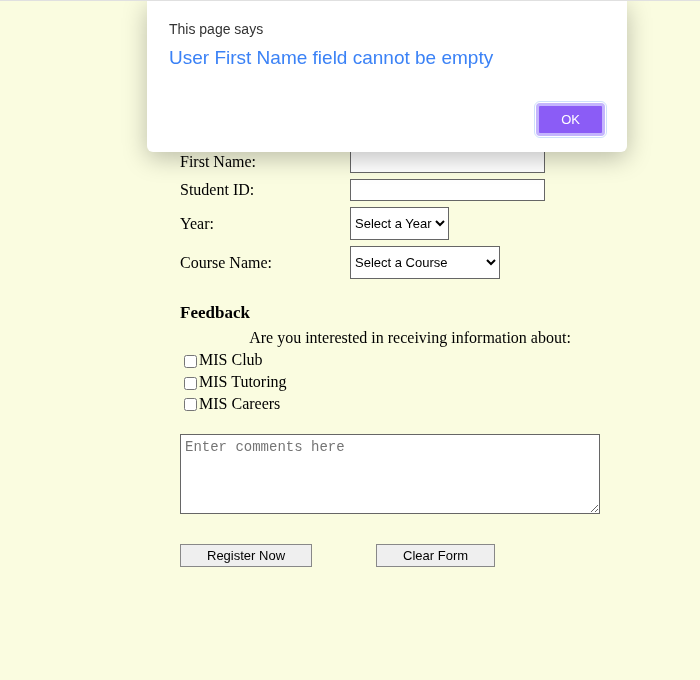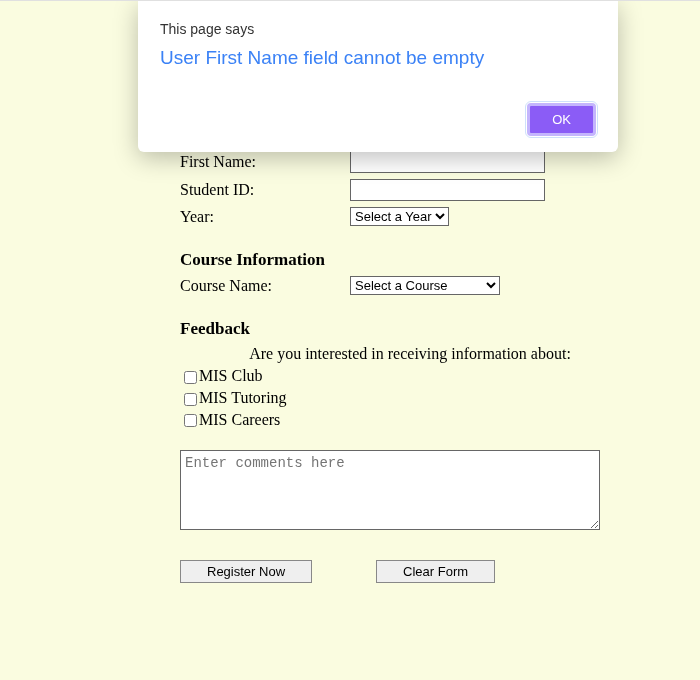--- a/index.html
+++ b/index.html
@@ -36,21 +36,21 @@
     background: #fff;
     font-family: Arial, sans-serif;
     font-size: 13px;
     padding: 0 4px;
   }
   select {
     font-family: Arial, sans-serif;
     font-size: 13px;
     background: #fff;
     border: 1px solid #666;
-    height: 19px;
+    height: 33px;
   }
   .sec-head {
     font-weight: bold;
     margin-top: 24px;
     margin-bottom: 6px;
     font-size: 17px;
   }
   .section-row {
     display: flex;
     align-items: center;
@@ -81,21 +81,21 @@
     background: #efefef;
     border: 1px solid #888;
     padding: 3px 26px;
     cursor: pointer;
   }
   .btn + .btn { margin-left: 60px; }
 
   
   .alert {
     position: absolute;
-    left: 138px;
+    left: 147px;
     top: 0;
     width: 480px;
     background: #fff;
     border-radius: 0 0 6px 6px;
     box-shadow: 0 6px 24px rgba(0,0,0,0.25);
     padding: 20px 22px 16px 22px;
     font-family: "Segoe UI", Arial, sans-serif;
     font-size: 14px;
     color: #222;
     z-index: 100;
@@ -131,21 +131,20 @@
     <input class="txt-input" type="text" value="" style="">
   </div>
 
   <div class="row">
     <span class="lbl">Year:</span>
     <select>
       <option>Select a Year</option>
     </select>
   </div>
 
-  <div class="sec-head">Course Information</div>
 
   <div class="row">
     <span class="lbl">Course Name:</span>
     <select style="width:150px">
       <option>Select a Course</option>
     </select>
   </div>
 
 
   <div class="sec-head">Feedback</div>

